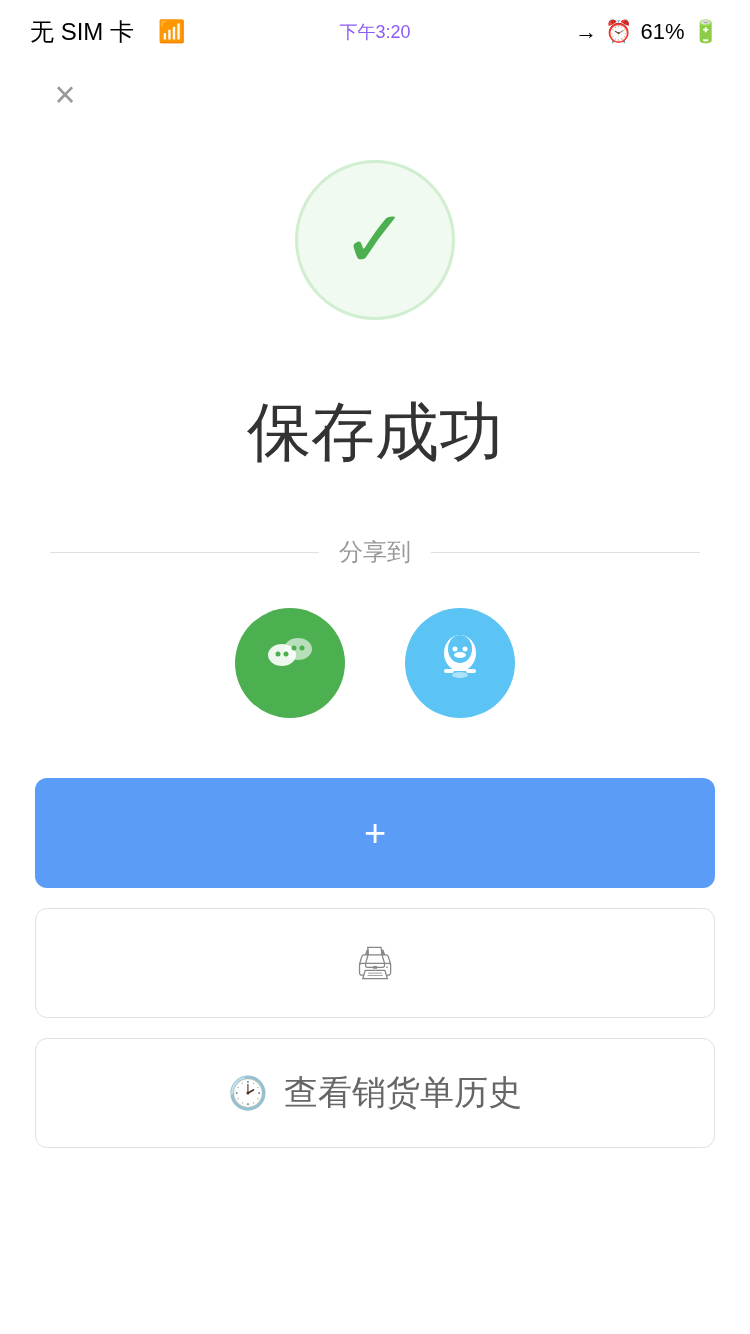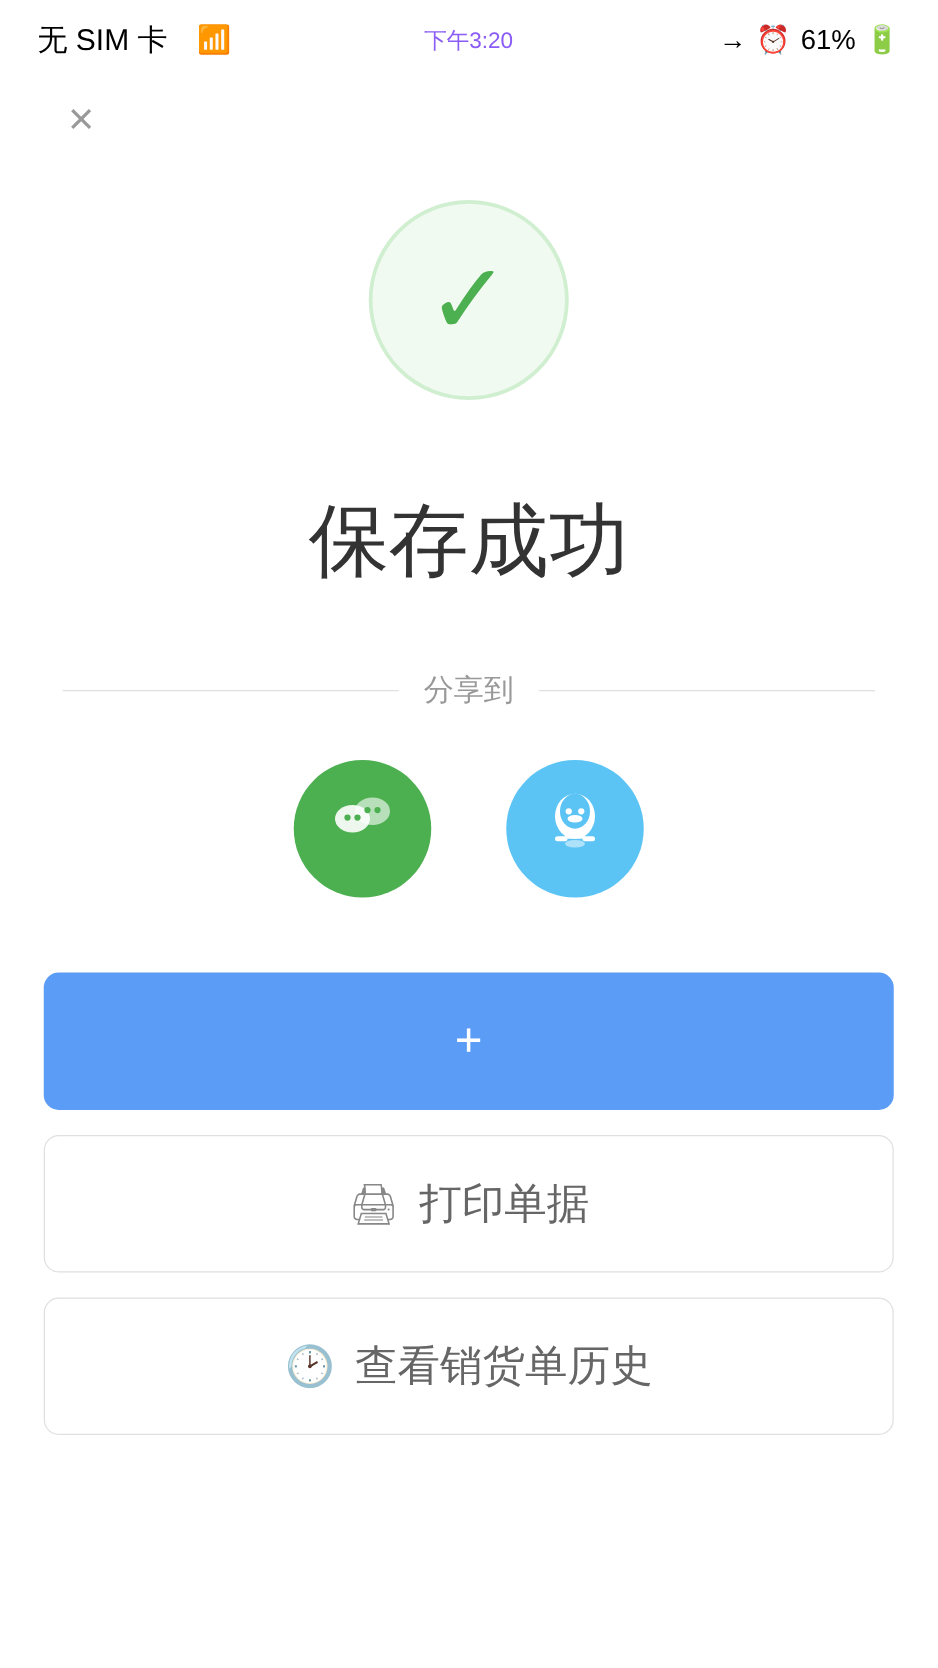--- a/index.html
+++ b/index.html
@@ -294,21 +294,20 @@
       </div>
     </div>
   </div>
 
   <div class="action-buttons">
     <button class="btn-continue">
       <span class="plus-icon">+</span>
     </button>
     <button class="btn-outline">
       <span class="btn-icon">🖨</span>
-      <span>打印单据</span>
     </button>
     <button class="btn-outline">
       <span class="btn-icon">🕑</span>
       <span>查看销货单历史</span>
     </button>
   </div>
 
 </div>
 
 </body></html>

